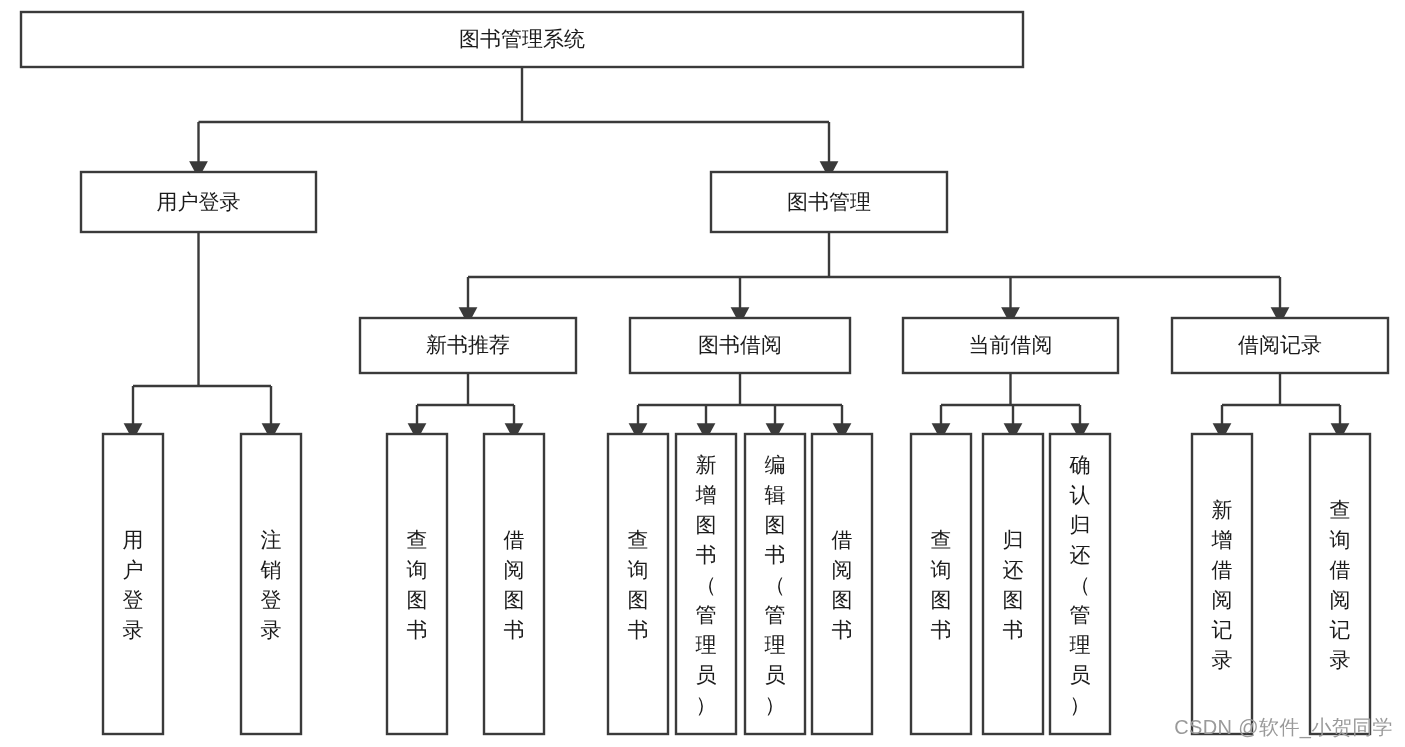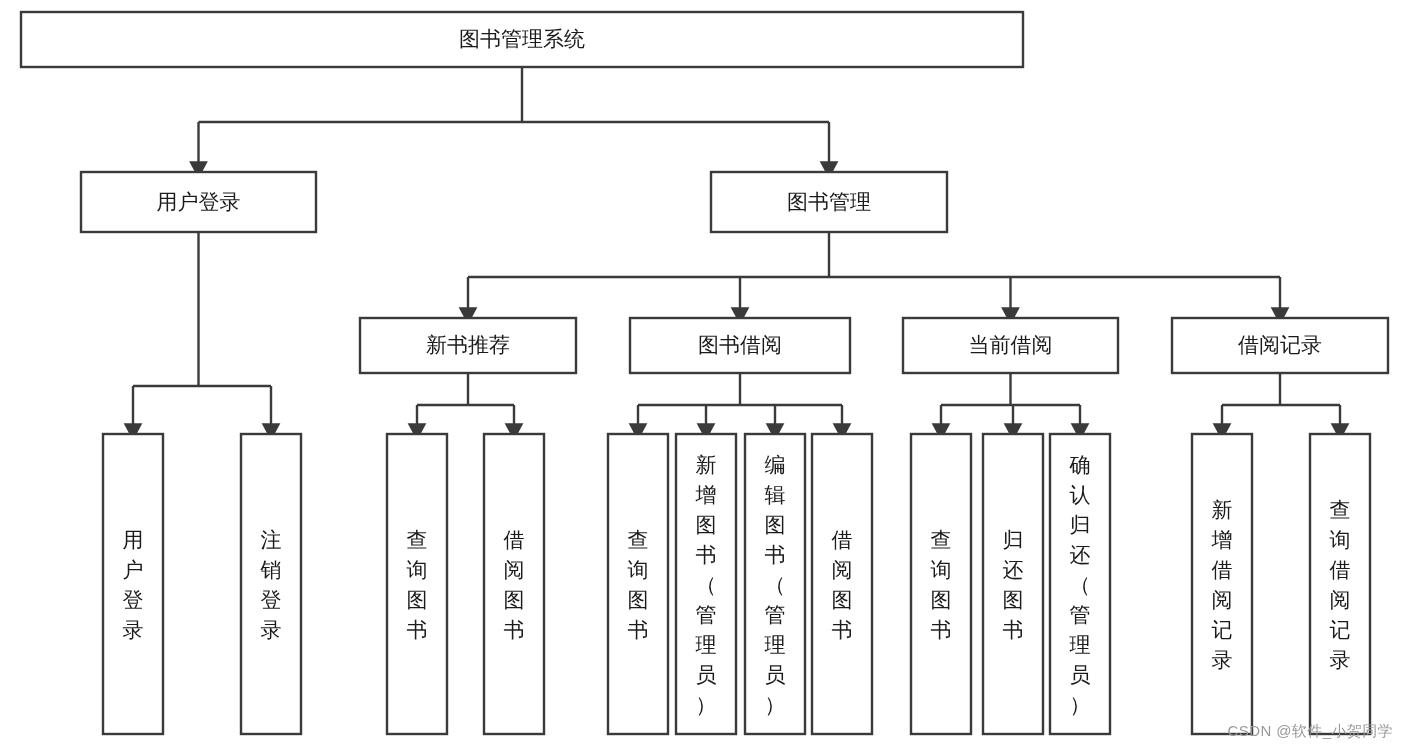--- a/index.html
+++ b/index.html
@@ -49,21 +49,21 @@
     fill: #1b1b1b;
     font-family: "Liberation Sans", "DejaVu Sans", sans-serif;
     font-size: 21px;
     text-anchor: middle;
   }
   .watermark {
     position: absolute;
     right: 12px;
     bottom: 6px;
     font-family: "Liberation Sans", "DejaVu Sans", sans-serif;
-    font-size: 15px;
+    font-size: 20px;
     color: #9a9a9a;
     white-space: nowrap;
     letter-spacing: 0.4px;
     pointer-events: none;
   }
 </style>
 </head>
 <body>
 
 <div id="diagram-root">

